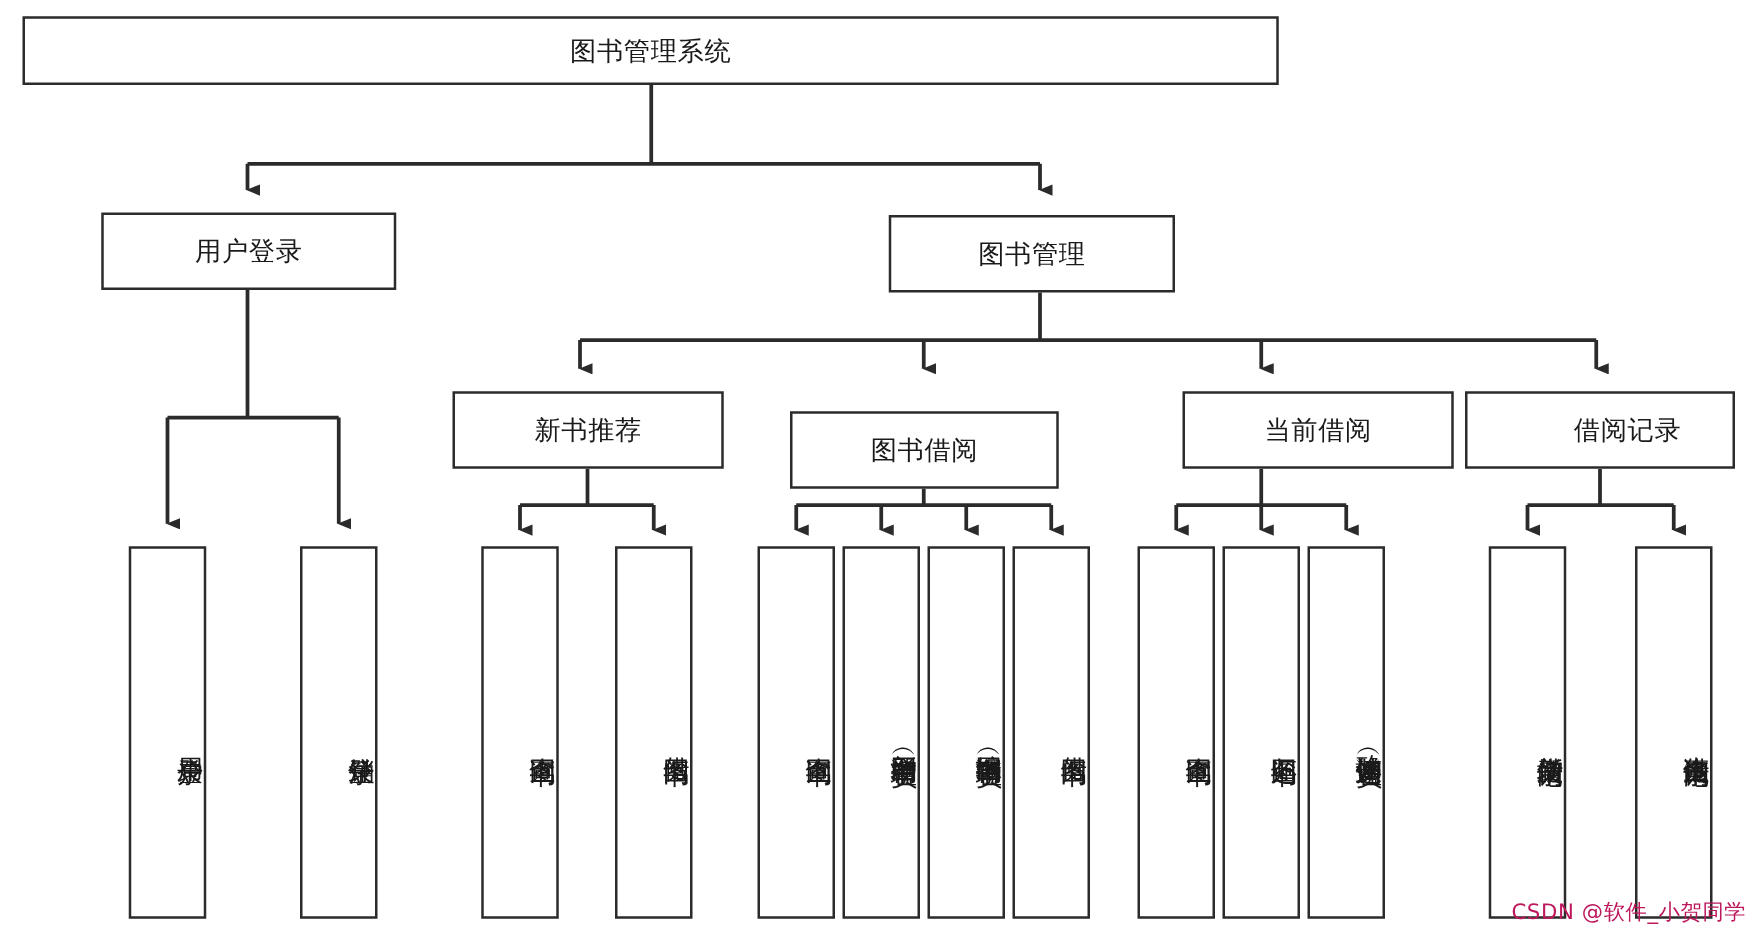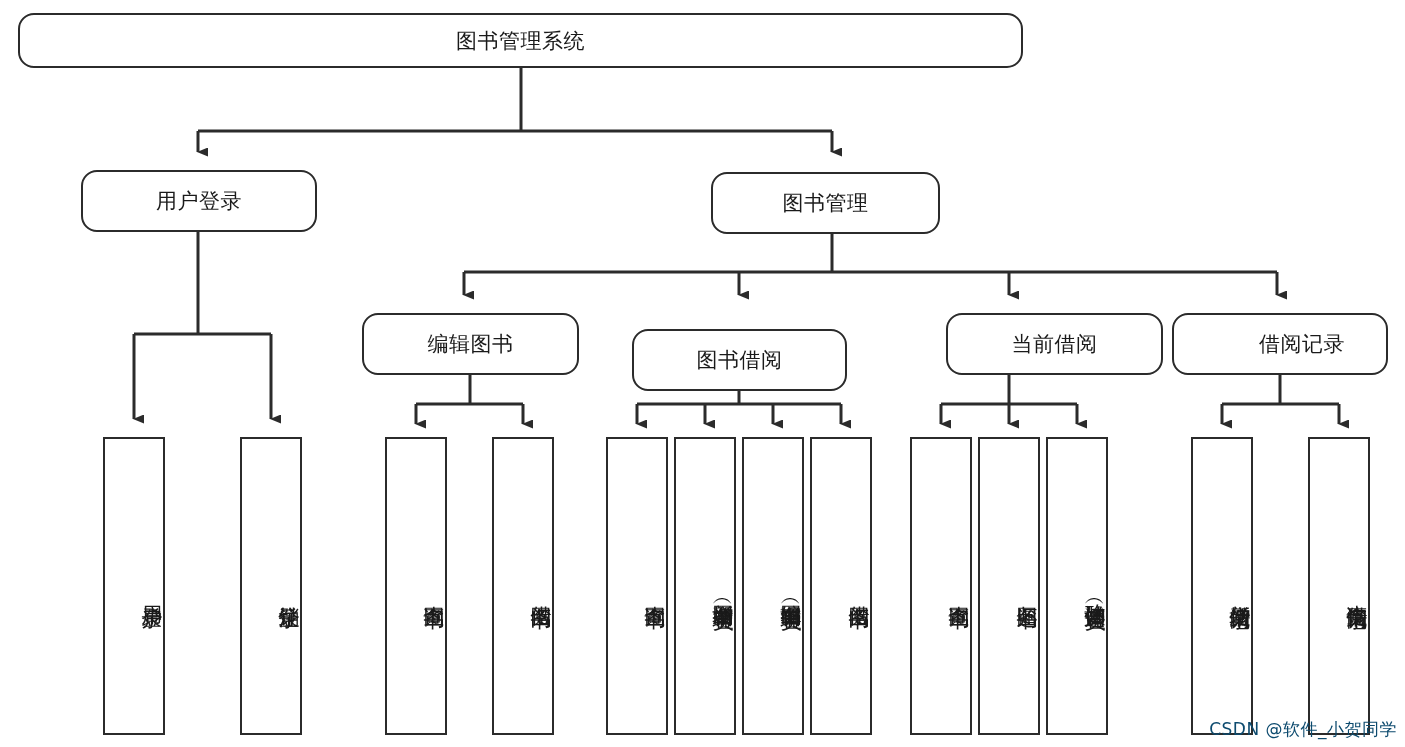--- a/index.html
+++ b/index.html
@@ -32,21 +32,20 @@
     border: 2px solid #2b2b2b;
     background: #ffffff;
     display: flex;
     align-items: center;
     justify-content: center;
     color: #1a1a1a;
   }
   .node-box.horizontal-label {
     font-size: 21px;
     letter-spacing: 0.5px;
-    border-radius: 16px;
   }
   .node-box.vertical-label {
     writing-mode: vertical-rl;
     text-orientation: upright;
     font-size: 21px;
     line-height: 1.05;
     letter-spacing: 1px;
     align-items: flex-start;
     justify-content: center;
     padding-top: 10px;
@@ -56,21 +55,21 @@
     writing-mode: vertical-rl;
     text-orientation: upright;
     display: block;
     max-height: 100%;
   }
   .watermark {
     position: absolute;
     right: 8px;
     bottom: 6px;
     font-size: 17px;
-    color: #0c4a6e;
+    color: #be185d;
     letter-spacing: 0.5px;
     white-space: nowrap;
     pointer-events: none;
   }
 </style>
 </head>
 <body>
 
 <div id="diagram-root">
 
@@ -130,21 +129,21 @@
   </div>
 
   <div class="node-box horizontal-label" style="left:81px; top:170px; width:236px; height:62px;">
     <span>用户登录</span>
   </div>
   <div class="node-box horizontal-label" style="left:711px; top:172px; width:229px; height:62px;font-family:Liberation Mono, monospace;">
     <span>图书管理</span>
   </div>
 
   <div class="node-box horizontal-label" style="left:362px; top:313px; width:217px; height:62px;">
-    <span>编辑图书</span>
+    <span>新书推荐</span>
   </div>
   <div class="node-box horizontal-label" style="left:632px; top:313px; width:215px; height:62px;margin-top:16px;">
     <span>图书借阅</span>
   </div>
   <div class="node-box horizontal-label" style="left:901px; top:313px; width:217px; height:62px;margin-left:45px;">
     <span>当前借阅</span>
   </div>
   <div class="node-box horizontal-label" style="left:1172px; top:313px; width:216px; height:62px;padding-left:44px;">
     <span>借阅记录</span>
   </div>

